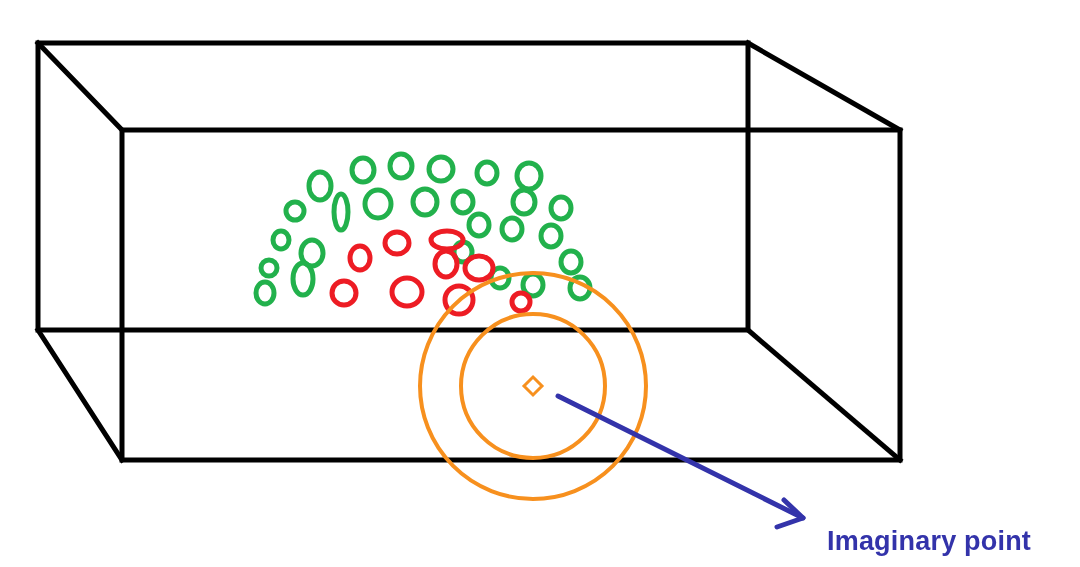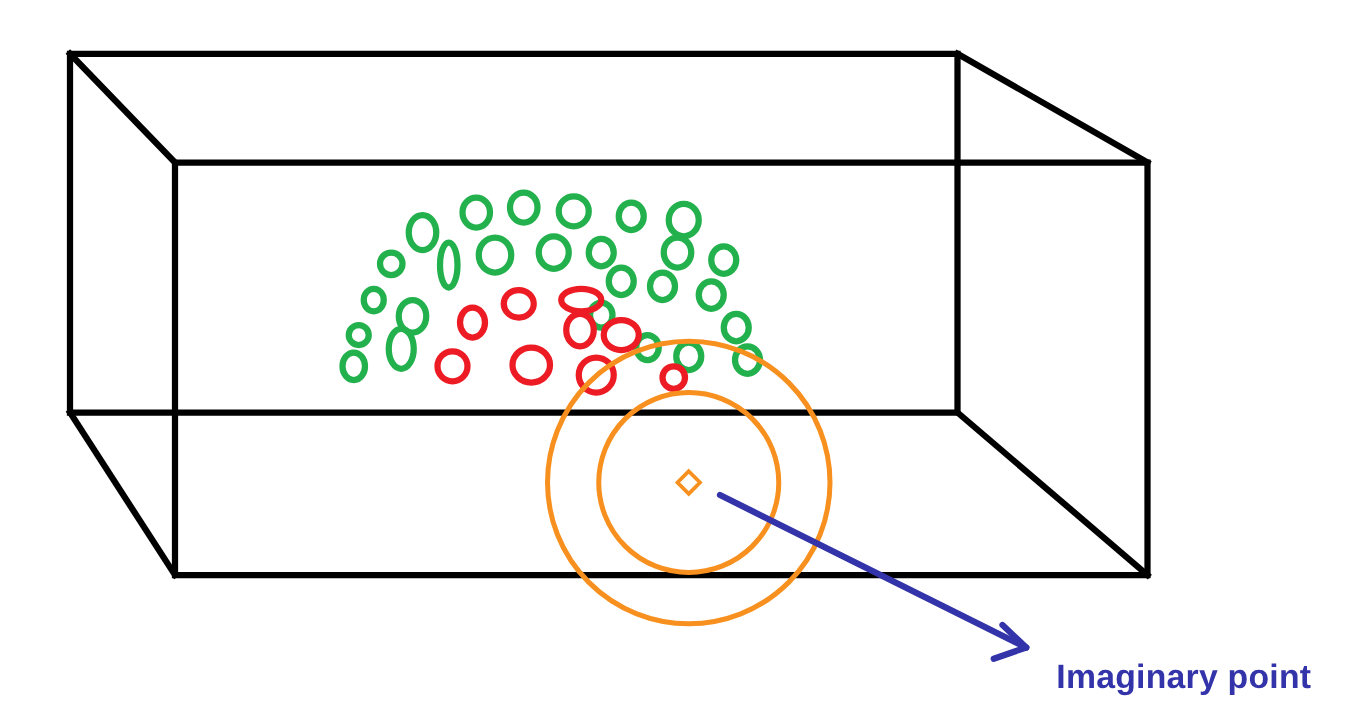--- a/index.html
+++ b/index.html
@@ -13,21 +13,20 @@
     font-family: "Liberation Sans", sans-serif;
     overflow: hidden;
     position: relative;
   }
   #diagram-root {
     position: absolute;
     left: 0;
     top: 0;
     width: 1024px;
     height: 567px;
-    padding-left: 18px;
   }
   svg.canvas {
     display: block;
     width: 1080px;
     height: 567px;
   }
   .label-text {
     font-family: "Liberation Sans", sans-serif;
     font-weight: bold;
     font-size: 27px;

